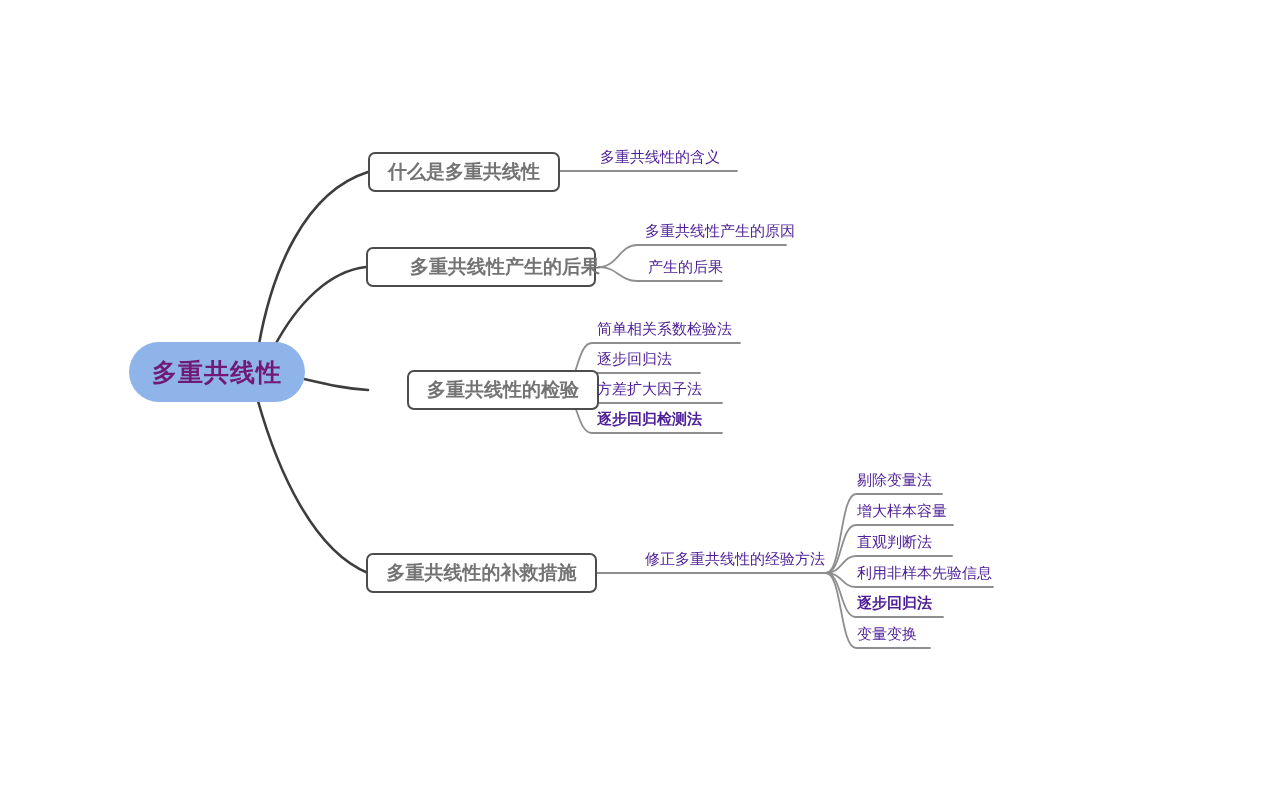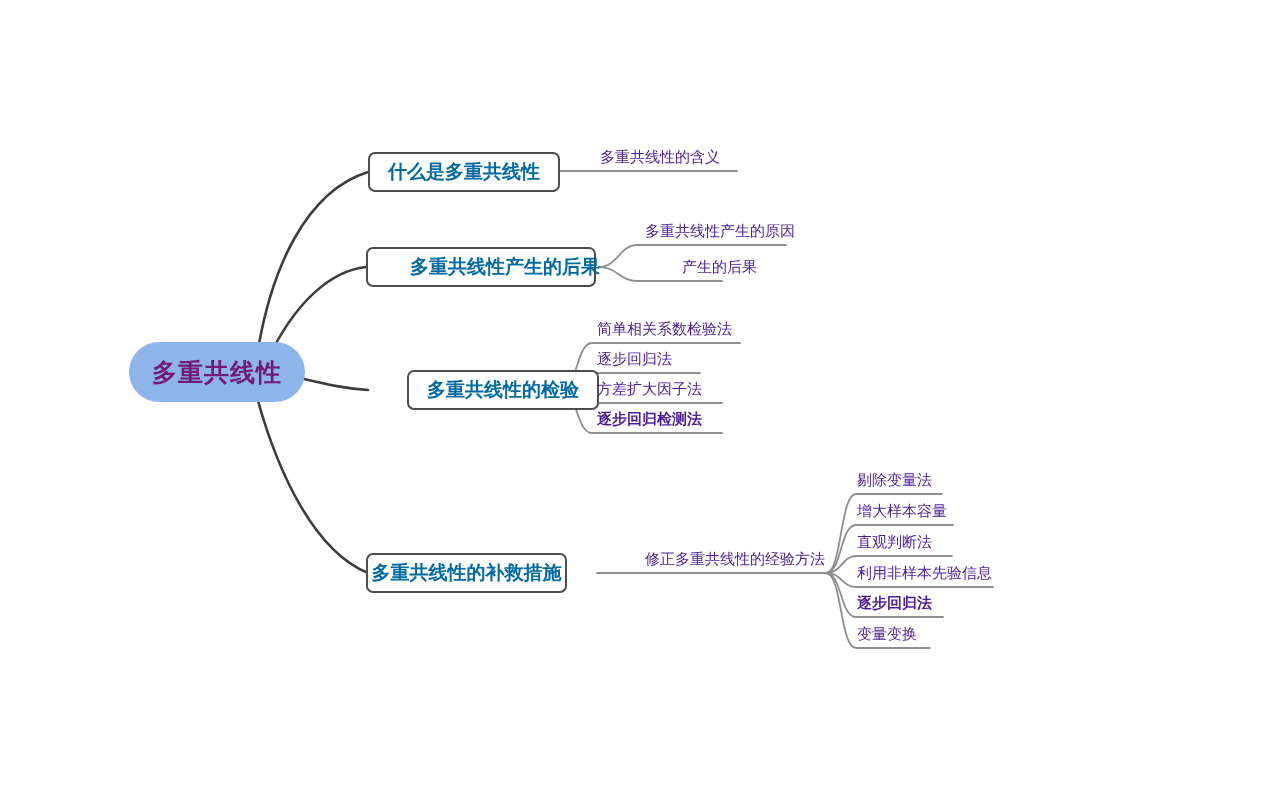--- a/index.html
+++ b/index.html
@@ -40,21 +40,21 @@
     cursor: pointer;
   }
   .topic-box {
     position: absolute;
     background: #ffffff;
     border: 2px solid #4d4d4d;
     border-radius: 7px;
     display: flex;
     align-items: center;
     justify-content: center;
-    color: #0369a1;
+    color: #737373;
     font-size: 19px;
     font-weight: bold;
     white-space: nowrap;
     box-sizing: border-box;
     cursor: pointer;
   }
   .line-label {
     position: absolute;
     font-size: 15px;
     line-height: 22px;
@@ -108,26 +108,26 @@
   </svg>
 
   <div class="root-topic">多重共线性</div>
 
   <div class="topic-box" style="left:368px; top:152px; width:192px; height:40px;">什么是多重共线性</div>
 
   <div class="topic-box" style="left:366px; top:247px; width:230px; height:40px;padding-left:48px;">多重共线性产生的后果</div>
 
   <div class="topic-box" style="left:368px; top:370px; width:192px; height:40px;margin-left:39px;">多重共线性的检验</div>
 
-  <div class="topic-box" style="left:366px; top:553px; width:201px; height:40px;">多重共线性的补救措施</div>
+  <div class="topic-box" style="left:366px; top:553px; width:231px; height:40px;">多重共线性的补救措施</div>
 
   <div class="line-label" style="left:600px; top:146px;">多重共线性的含义</div>
 
   <div class="line-label" style="left:645px; top:220px;">多重共线性产生的原因</div>
-  <div class="line-label" style="left:682px; top:256px;">产生的后果</div>
+  <div class="line-label" style="left:648px; top:256px;">产生的后果</div>
 
   <div class="line-label" style="left:597px; top:318px;">简单相关系数检验法</div>
   <div class="line-label" style="left:597px; top:348px;">逐步回归法</div>
   <div class="line-label" style="left:597px; top:378px;">方差扩大因子法</div>
   <div class="line-label" style="left:597px; top:408px;font-weight:bold;">逐步回归检测法</div>
 
   <div class="line-label" style="left:645px; top:548px;">修正多重共线性的经验方法</div>
 
   <div class="line-label" style="left:857px; top:469px;">剔除变量法</div>
   <div class="line-label" style="left:857px; top:500px;">增大样本容量</div>

